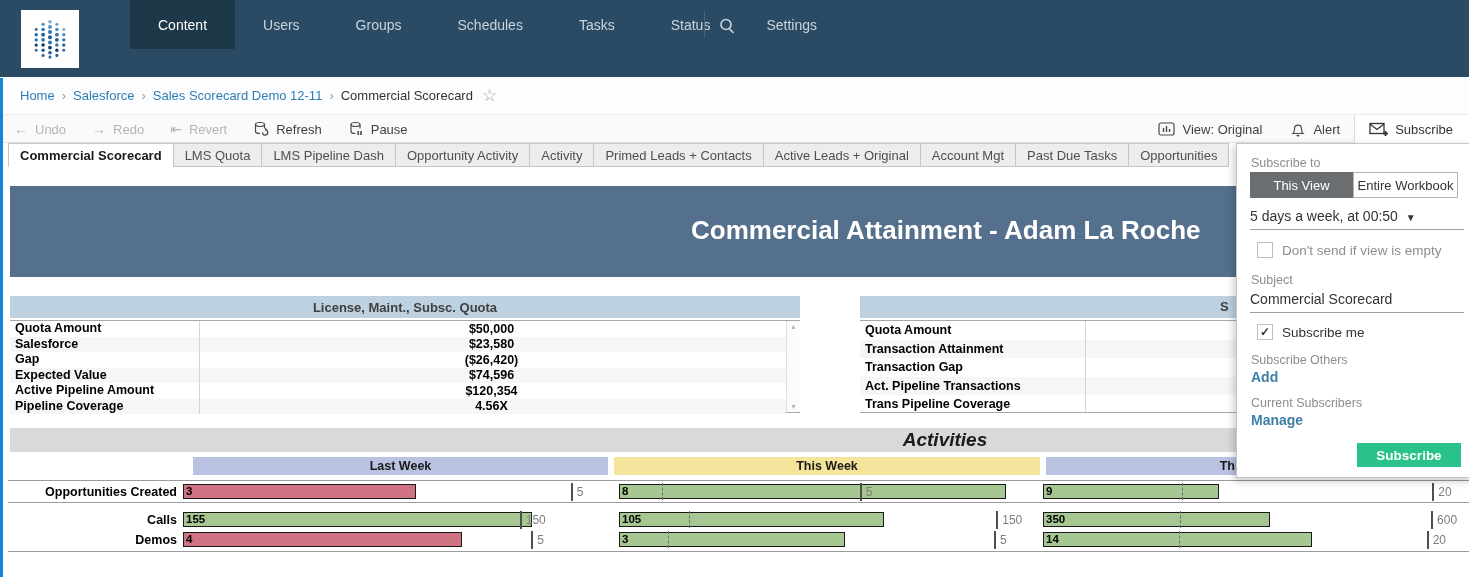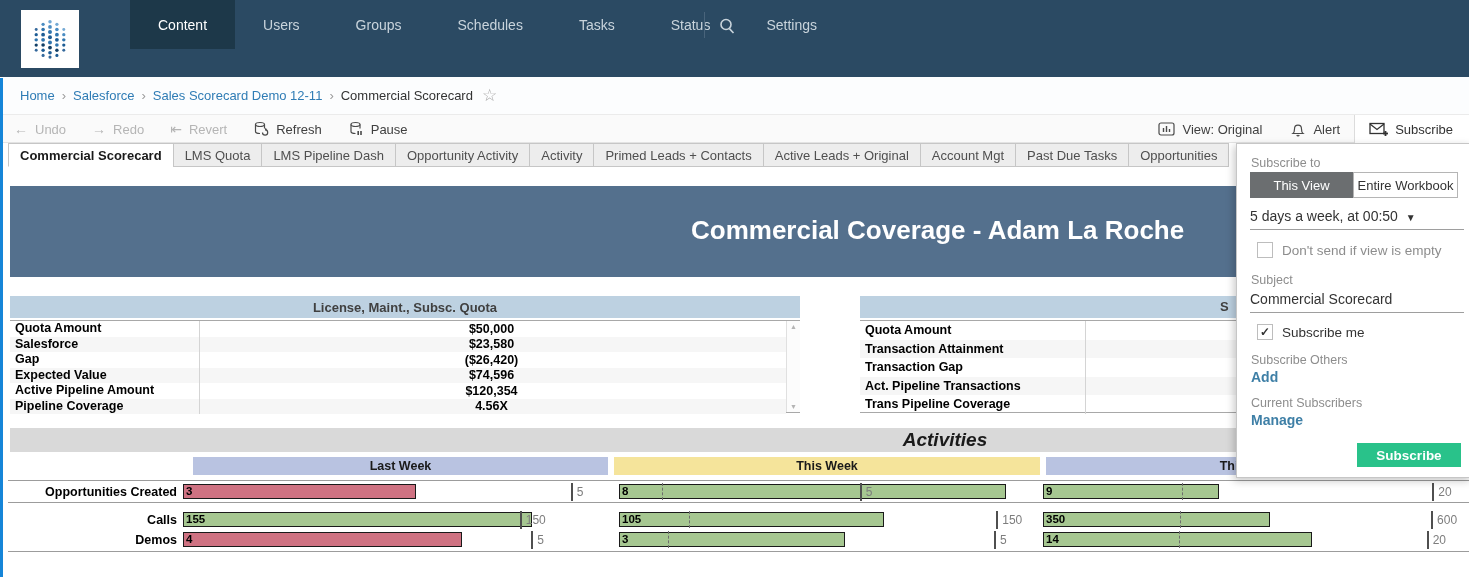--- a/index.html
+++ b/index.html
@@ -226,21 +226,21 @@
       <div class="tab">Primed Leads + Contacts</div>
       <div class="tab">Active Leads + Original</div>
       <div class="tab">Account Mgt</div>
       <div class="tab">Past Due Tasks</div>
       <div class="tab">Opportunities</div>
     </div>
 
   <div class="edge-blue"></div>
 
   <div class="banner">
-    <div class="banner-title">Commercial Coverage - Adam La Roche</div>
+    <div class="banner-title">Commercial Attainment - Adam La Roche</div>
   </div>
 
   <div class="tbl-head" style="left:10px; top:296px; width:790px;">License, Maint., Subsc. Quota</div>
   <div class="tbl-body" style="left:10px; top:320px; width:790px; height:93px;">
     <div class="tbl-rows" id="quota-rows">
         <div class="trow" style="height: 15.5px;">
           <div class="tlabel" style="width: 190px; border-right: 1px solid rgb(212, 212, 212); line-height: 15.5px;">Quota Amount</div>
           <div class="tvalue">$50,000</div>
         </div>
         <div class="trow alt" style="height: 15.5px;">

